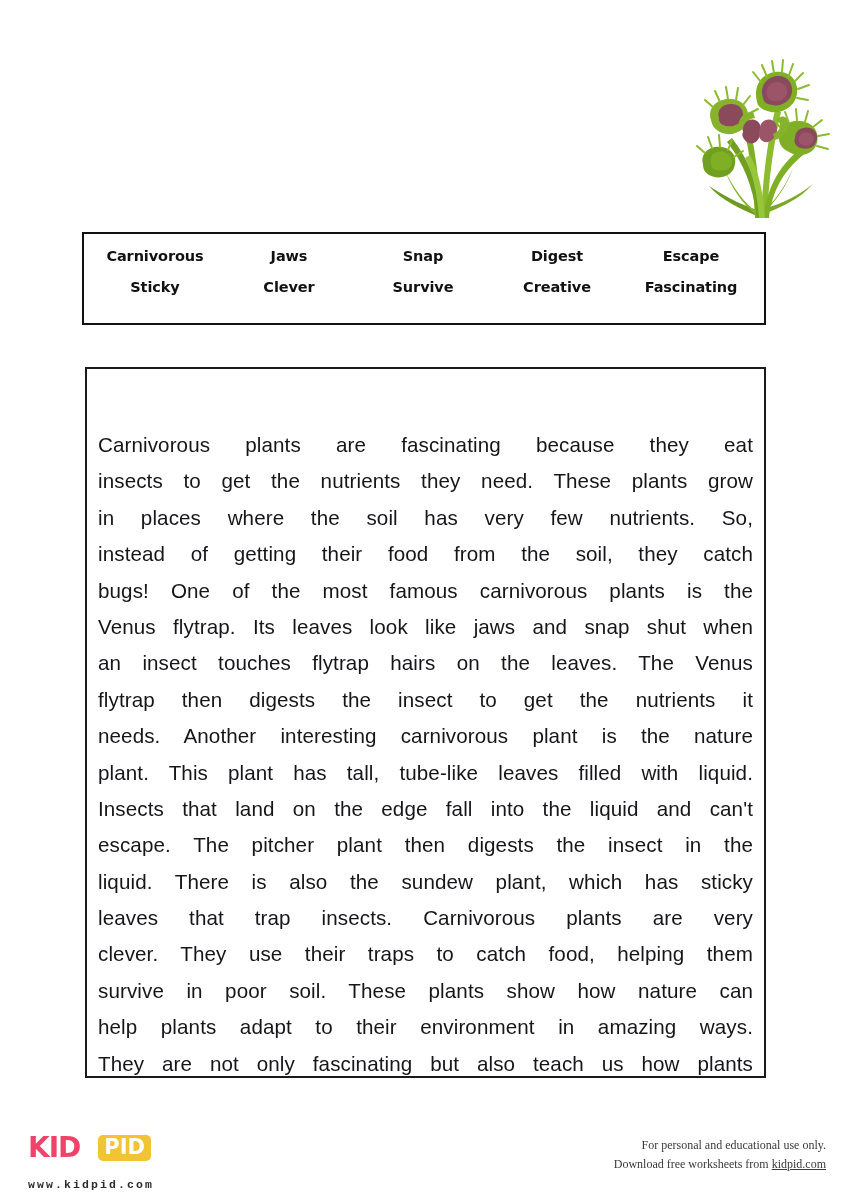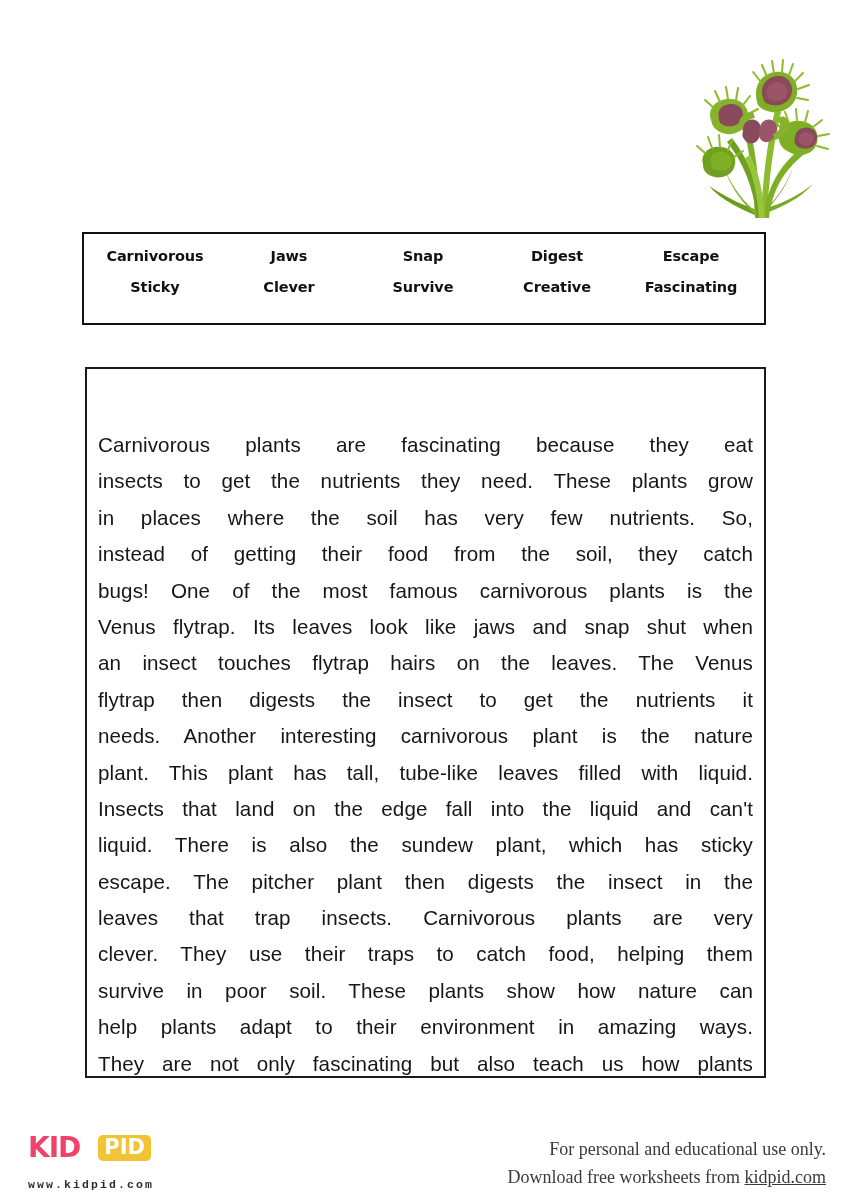--- a/index.html
+++ b/index.html
@@ -165,21 +165,21 @@
     color: #2b2b2b;
     letter-spacing: 2.1px;
     font-family: Liberation Mono, monospace;
     font-weight: 600;
   }
   .footer-note {
     position: absolute;
     right: 22px;
     top: 18px;
     text-align: right;
-    font-size: 18px;
+    font-size: 12px;
     color: #3a3a3a;
     line-height: 1.55;
     font-family: "Liberation Serif", serif;
   }
   .footer-note .link {
     text-decoration: underline;
     color: #3a3a3a;
   }
 </style>
 </head>
@@ -290,22 +290,22 @@
         <div class="answer-line"><span>insects to get the nutrients they need. These plants grow</span></div>
         <div class="answer-line"><span>in places where the soil has very few nutrients. So,</span></div>
         <div class="answer-line"><span>instead of getting their food from the soil, they catch</span></div>
         <div class="answer-line"><span>bugs! One of the most famous carnivorous plants is the</span></div>
         <div class="answer-line"><span>Venus flytrap. Its leaves look like jaws and snap shut when</span></div>
         <div class="answer-line"><span>an insect touches flytrap hairs on the leaves. The Venus</span></div>
         <div class="answer-line"><span>flytrap then digests the insect to get the nutrients it</span></div>
         <div class="answer-line"><span>needs. Another interesting carnivorous plant is the nature</span></div>
         <div class="answer-line"><span>plant. This plant has tall, tube-like leaves filled with liquid.</span></div>
         <div class="answer-line"><span>Insects that land on the edge fall into the liquid and can't</span></div>
+        <div class="answer-line"><span>escape. The pitcher plant then digests the insect in the</span></div>
         <div class="answer-line"><span>liquid. There is also the sundew plant, which has sticky</span></div>
-        <div class="answer-line"><span>escape. The pitcher plant then digests the insect in the</span></div>
         <div class="answer-line"><span>leaves that trap insects. Carnivorous plants are very</span></div>
         <div class="answer-line"><span>clever. They use their traps to catch food, helping them</span></div>
         <div class="answer-line"><span>survive in poor soil. These plants show how nature can</span></div>
         <div class="answer-line"><span>help plants adapt to their environment in amazing ways.</span></div>
         <div class="answer-line"><span>They are not only fascinating but also teach us how plants</span></div>
         <div class="answer-line last"><span>can be creative in getting the nutrients they need.</span></div>
       </div>
   </div>
 
   <div class="footer">

